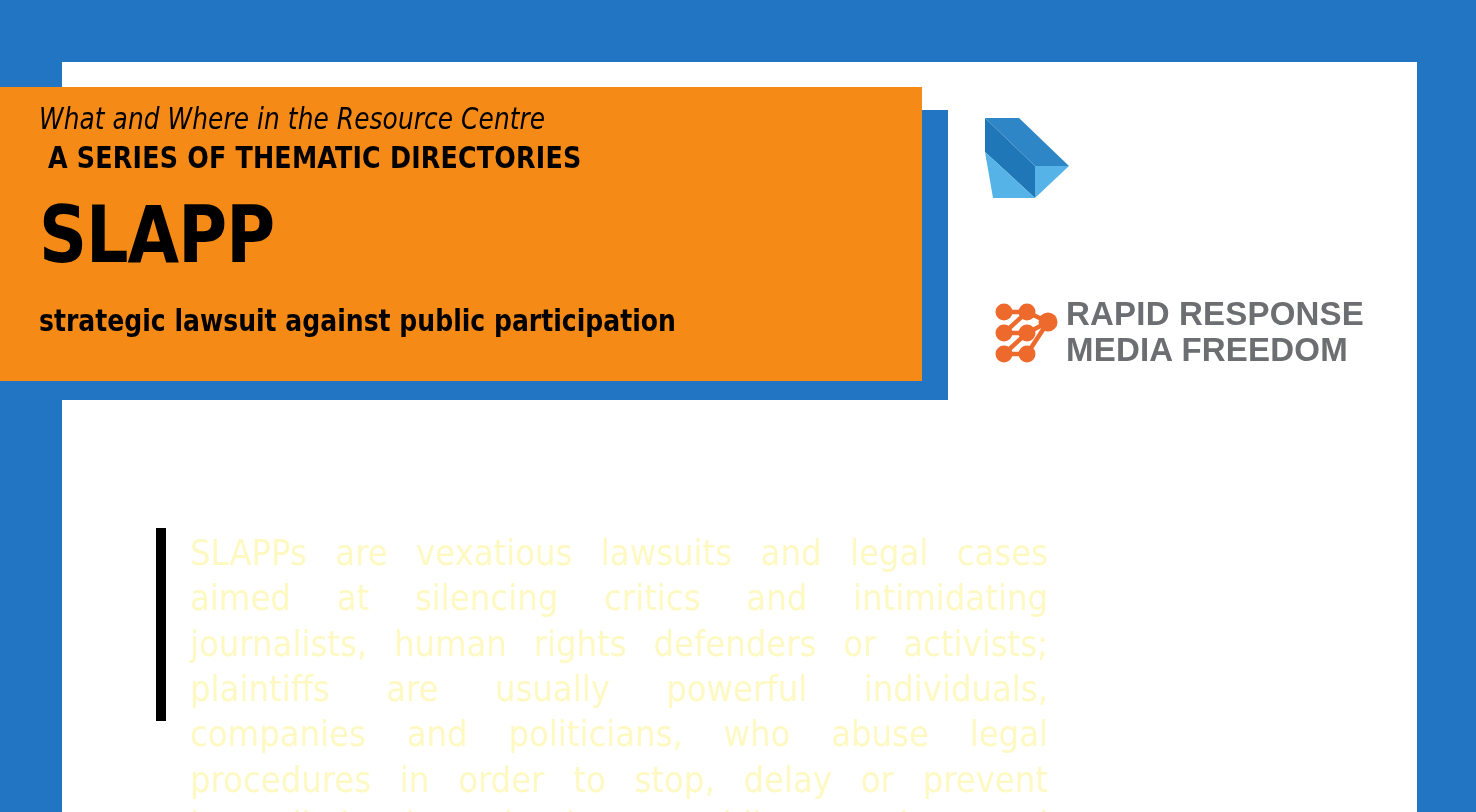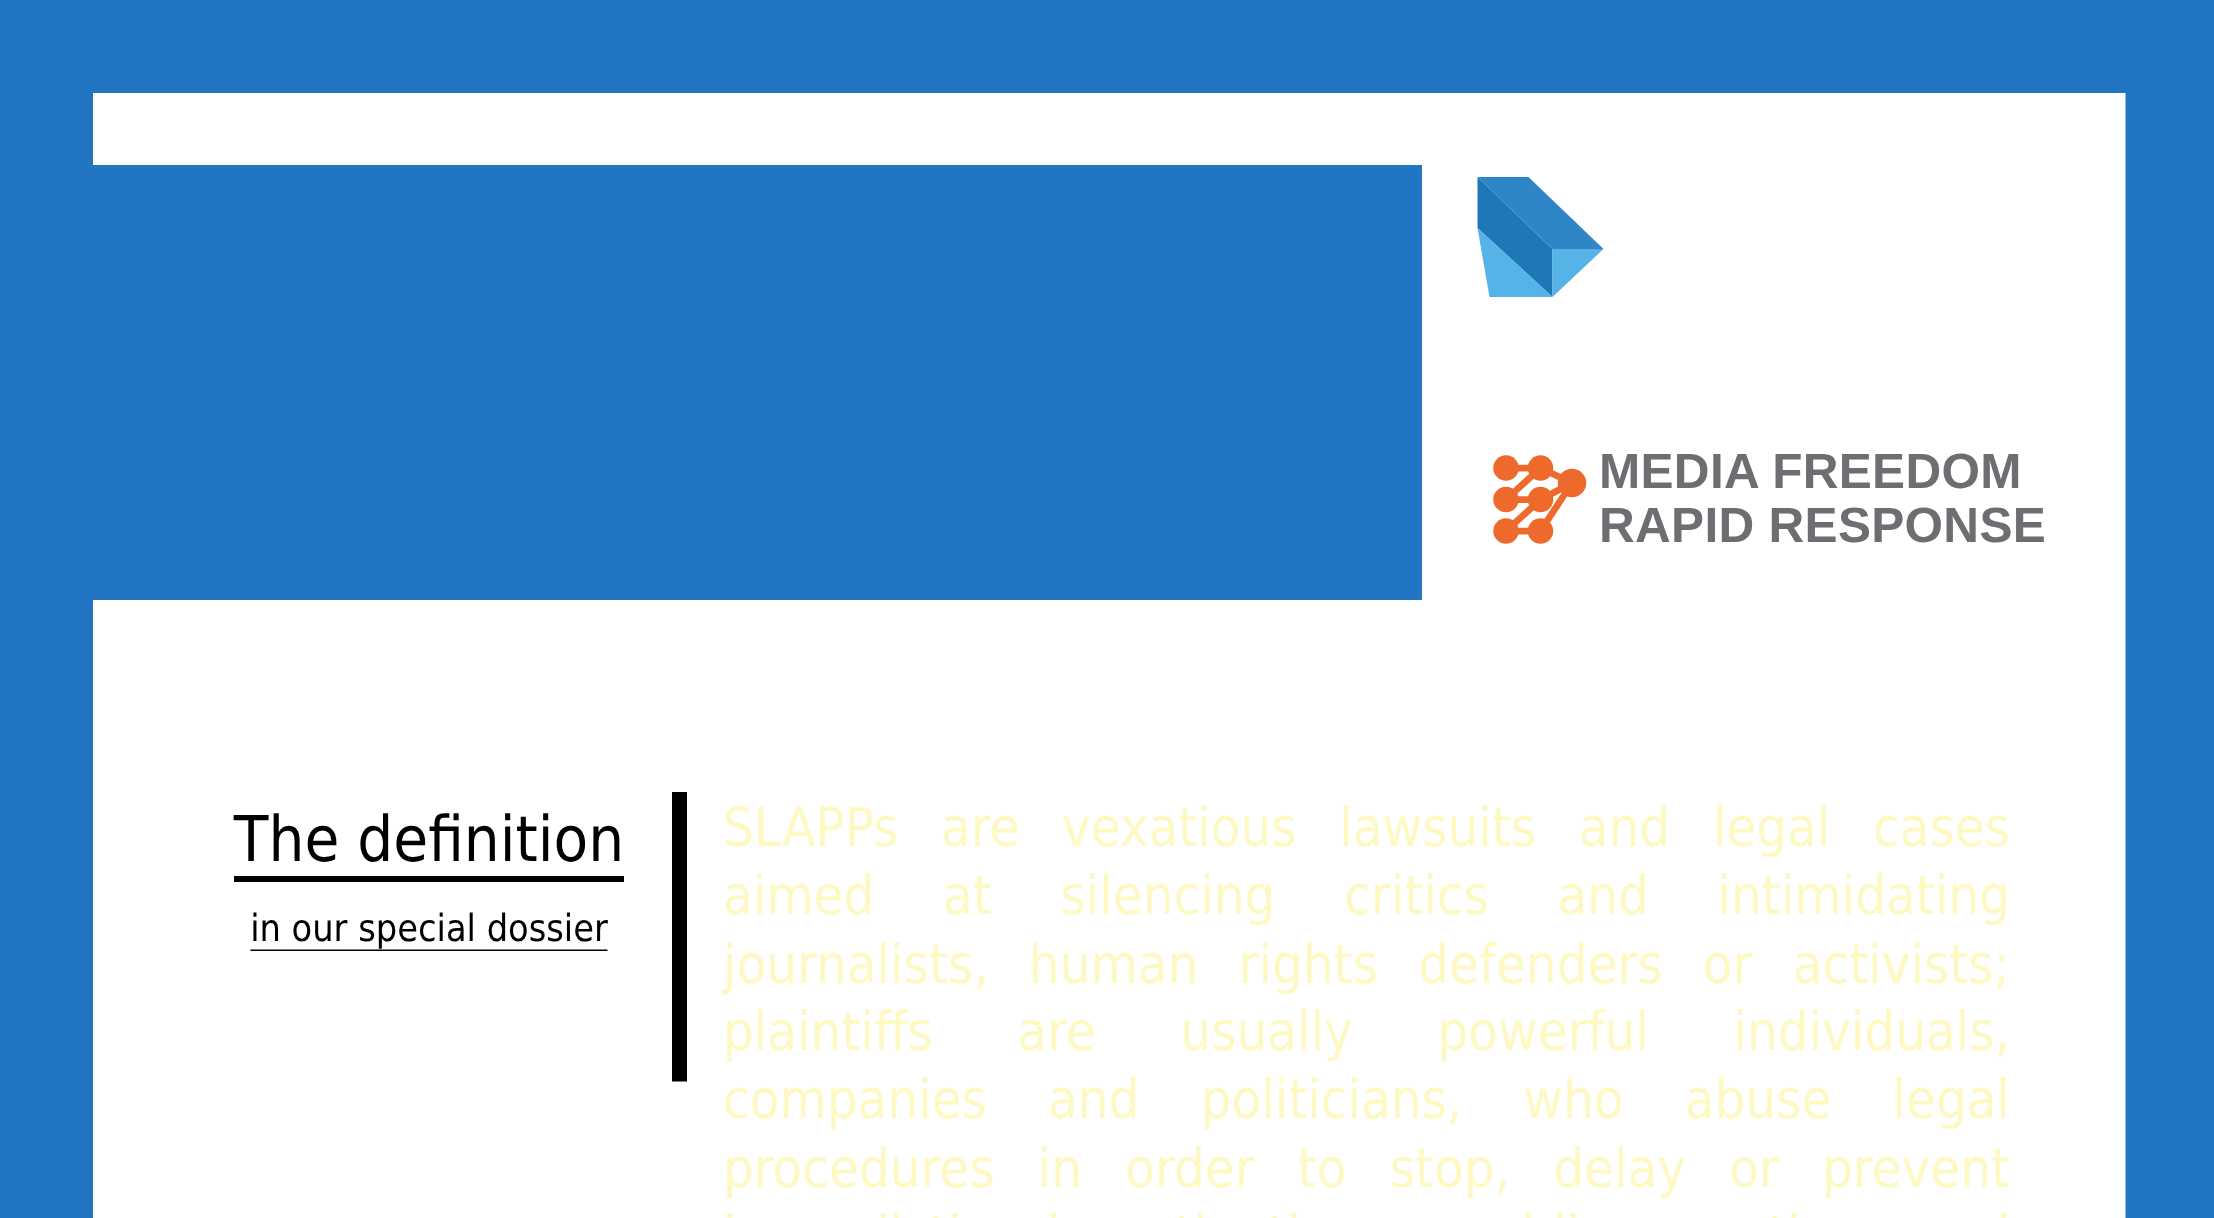--- a/index.html
+++ b/index.html
@@ -256,20 +256,26 @@
 </style>
 </head>
 <body>
 
 <div id="slide">
 
   <div class="card"></div>
 
   <div class="title-shadow"></div>
 
+  <div class="title-band">
+    <div class="kicker">What and Where in the Resource Centre</div>
+    <div class="series">A SERIES OF THEMATIC DIRECTORIES</div>
+    <div class="acronym">SLAPP</div>
+    <div class="expansion">strategic lawsuit against public participation</div>
+  </div>
 
   <div class="logo-rc">
     <span class="rc-mark">
       <svg width="86" height="86" viewBox="0 0 86 86" xmlns="http://www.w3.org/2000/svg">
         <polygon points="2,6 52,54 52,86 2,40" fill="#2077b8"></polygon>
         <polygon points="2,6 52,54 86,54 36,6" fill="#2f86c7"></polygon>
         <polygon points="52,54 86,54 52,86" fill="#56b3e8"></polygon>
         <polygon points="2,40 52,86 10,86" fill="#56b3e8"></polygon>
       </svg>
     </span>
@@ -293,27 +299,23 @@
           <circle cx="36" cy="12" r="8.5"></circle>
           <circle cx="13" cy="33" r="8.5"></circle>
           <circle cx="36" cy="33" r="8.5"></circle>
           <circle cx="57" cy="22" r="9.5"></circle>
           <circle cx="13" cy="54" r="8.5"></circle>
           <circle cx="36" cy="54" r="8.5"></circle>
         </g>
       </svg>
     </span>
     <div class="mfrr-text">
+      <div class="mfrr-line">RAPID RESPONSE</div>
       <div class="mfrr-line">MEDIA FREEDOM</div>
-      <div class="mfrr-line">RAPID RESPONSE</div>
     </div>
   </div>
 
   <div class="definition-block">
-    <div class="def-label">
-      <div class="def-title">The definition</div>
-      <div class="def-sub">in our special dossier</div>
-    </div>
     <div class="def-rule"></div>
     <div class="def-body">SLAPPs are vexatious lawsuits and legal cases aimed at silencing critics and intimidating journalists, human rights defenders or activists; plaintiffs are usually powerful individuals, companies and politicians, who abuse legal procedures in order to stop, delay or prevent journalistic investigations, public scrutiny and criticism</div>
   </div>
 
 </div>
 
 </body></html>

